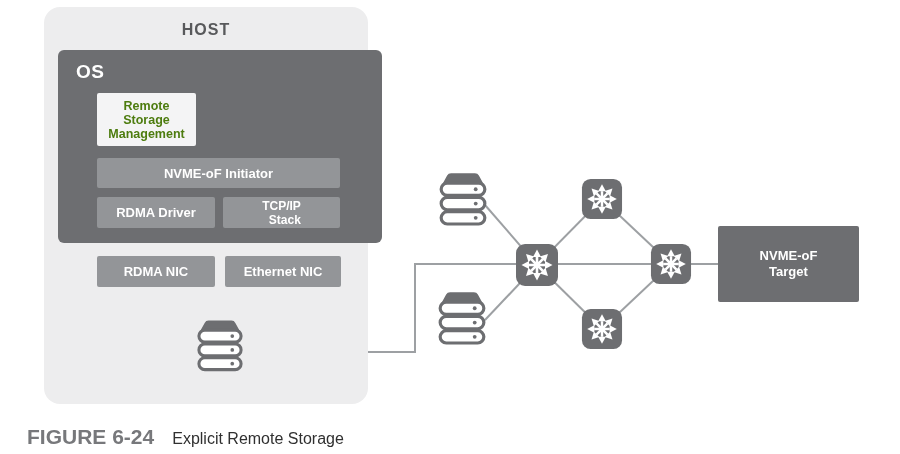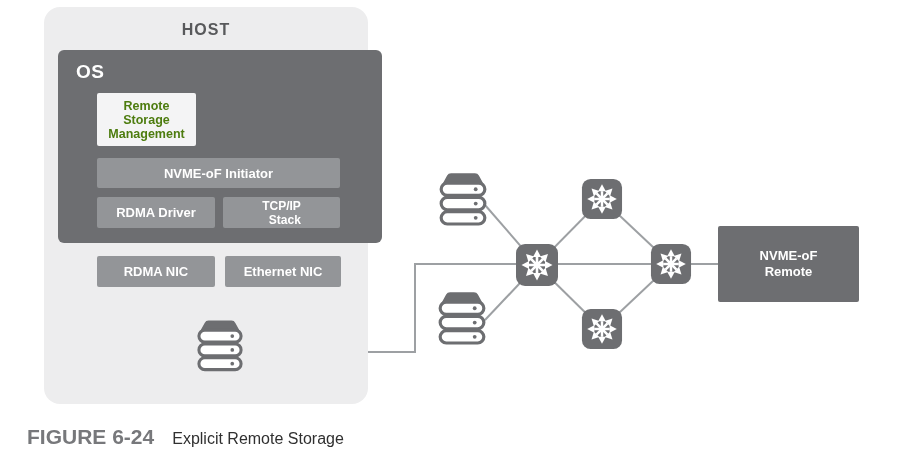--- a/index.html
+++ b/index.html
@@ -126,19 +126,19 @@
     <use href="#switch-ic"></use>
   </svg>
   <svg class="node" style="left:581px;top:308px" width="42" height="42" viewBox="0 0 44 44">
     <use href="#switch-ic"></use>
   </svg>
   <svg class="node" style="left:650px;top:243px" width="42" height="42" viewBox="0 0 44 44">
     <use href="#switch-ic"></use>
   </svg>
 
   <div class="target-box pre">NVME-oF
-Remote</div>
+Target</div>
 
   <div class="caption">
     <span class="label">FIGURE 6-24</span><span class="title">Explicit Remote Storage</span>
   </div>
 
 </div>
 
 </body></html>

